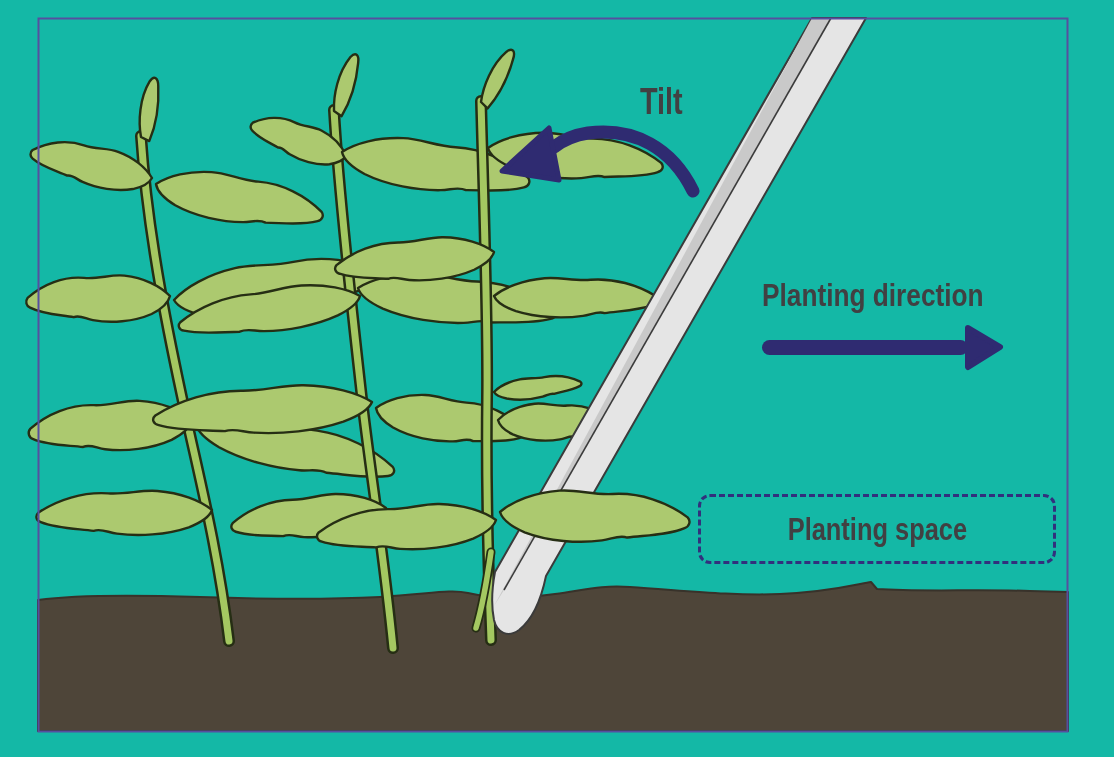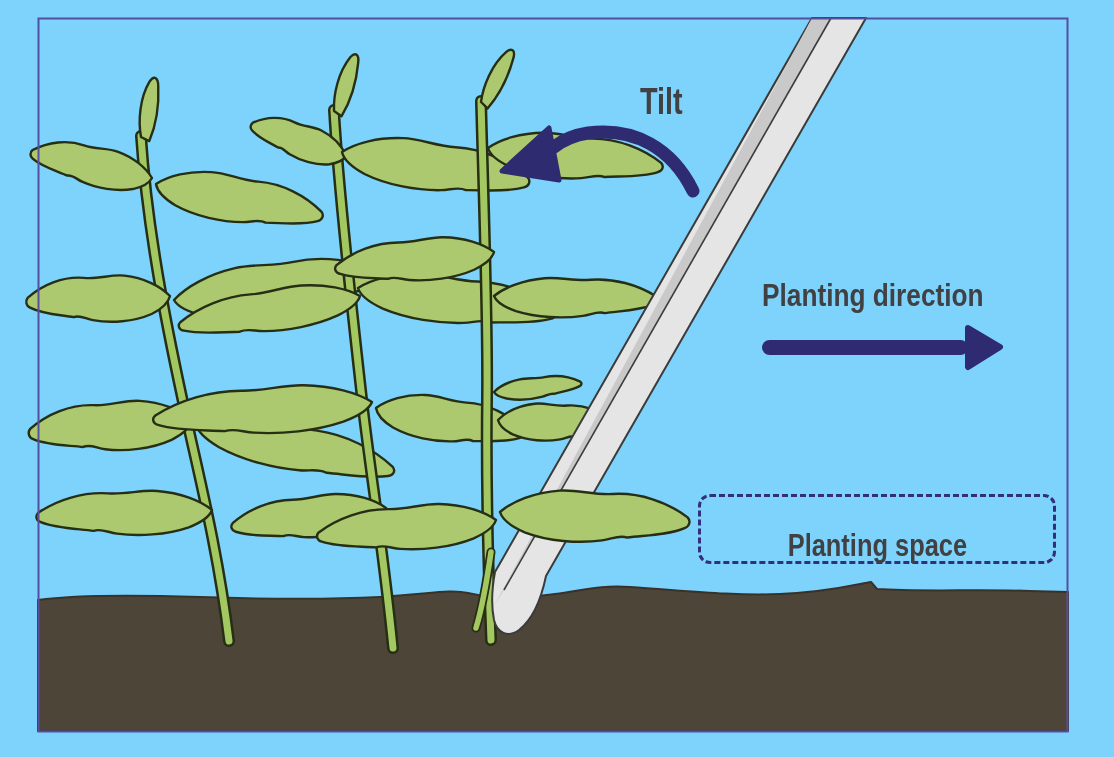--- a/index.html
+++ b/index.html
@@ -1,19 +1,19 @@
 <!DOCTYPE html>
 <html><head>
 <meta charset="utf-8">
 <style>
   html,body{margin:0;padding:0;background:#ffffff;}
   .stage{
     position:relative;
     width:1114px;height:757px;
-    background:#7dd3fc;
+    background:#14b8a6;
     overflow:hidden;
     font-family:"Liberation Sans", sans-serif;
   }
   .stage svg{position:absolute;left:0;top:0;}
   .label{
     position:absolute;
     color:#414042;
     font-weight:bold;
     line-height:1;
     white-space:nowrap;
@@ -29,21 +29,21 @@
     font-size:32px;
     transform:scaleX(0.82);
   }
   .space-box{
     position:absolute;
     left:698px;top:494px;
     width:358px;height:70px;
     border:3px dashed #32307d;
     border-radius:12px;
     box-sizing:border-box;
-    display:flex;align-items:flex-end;justify-content:center;
+    display:flex;align-items:center;justify-content:center;
   }
   .space-label{
     color:#414042;
     font-weight:bold;
     font-size:31px;
     line-height:1;
     white-space:nowrap;
     transform:scaleX(0.82);
     transform-origin:center center;
   }

